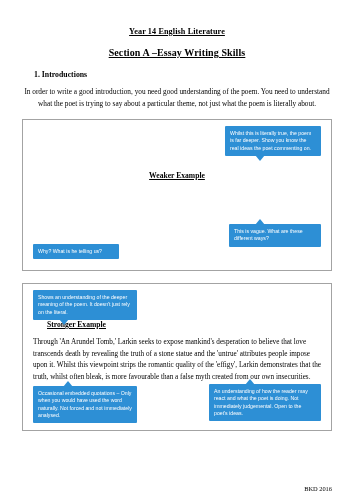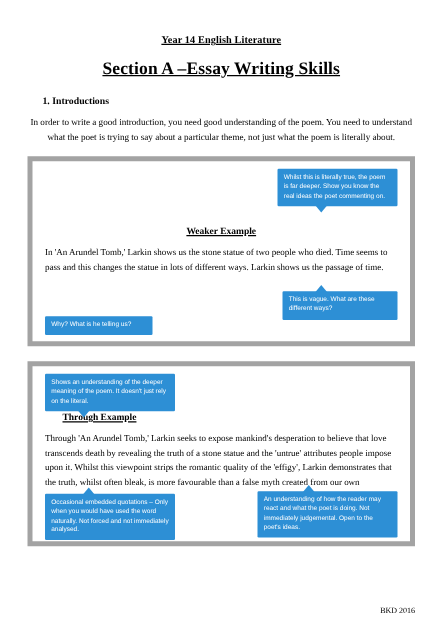--- a/index.html
+++ b/index.html
@@ -26,40 +26,40 @@
     margin-bottom: 10px;
   }
   .doc-title {
     font-size: 8.2px;
     font-weight: bold;
     text-decoration: underline;
     line-height: 1.5;
     letter-spacing: 0.1px;
   }
   .doc-subtitle {
-    font-size: 14px;
+    font-size: 10px;
     font-weight: bold;
     text-decoration: underline;
     line-height: 1.5;
     margin-top: 7px;
     letter-spacing: 0.1px;
   }
   .section-heading {
     font-size: 7.8px;
     font-weight: bold;
     margin: 10px 0 7px 14px;
   }
   .intro-para {
     font-size: 7.3px;
     line-height: 1.55;
     margin: 0 4px 10px 4px;
     text-align: center;
   }
   .example-box {
-    border: 4px solid #a3a3a3;
+    border: 1px solid #a3a3a3;
     position: relative;
     box-sizing: border-box;
   }
   .box-weaker {
     height: 152px;
     margin: 0 2px 12px 2px;
     padding: 8px 10px;
   }
   .box-stronger {
     height: 148px;
@@ -191,39 +191,38 @@
   <div class="intro-para">In order to write a good introduction, you need good understanding of the poem. You need to understand what the poet is trying to say about a particular theme, not just what the poem is literally about.</div>
 
   <div class="example-box box-weaker">
     <div class="callout c-literal">
       <span>Whilst this is literally true, the poem is far deeper. Show you know the real ideas the poet commenting on.</span>
       <span class="tail"></span>
     </div>
 
     <div class="example-label label-weaker">Weaker Example</div>
 
-    <div class="body-para">In 'An Arundel Tomb,' Larkin shows us the stone statue of two people who died. Time seems to pass and this changes the statue in lots of different ways. Larkin shows us the passage of time.</div>
 
     <div class="callout c-vague">
       <span class="tail"></span>
       <span>This is vague. What are these different ways?</span>
     </div>
 
     <div class="callout c-telling">
       <span>Why? What is he telling us?</span>
     </div>
   </div>
 
   <div class="example-box box-stronger">
     <div class="callout c-deeper">
       <span>Shows an understanding of the deeper meaning of the poem. It doesn't just rely on the literal.</span>
       <span class="tail"></span>
     </div>
 
-    <div class="example-label label-stronger">Through Example</div>
+    <div class="example-label label-stronger">Stronger Example</div>
 
     <div class="body-para">Through 'An Arundel Tomb,' Larkin seeks to expose mankind's desperation to believe that love transcends death by revealing the truth of a stone statue and the 'untrue' attributes people impose upon it. Whilst this viewpoint strips the romantic quality of the 'effigy', Larkin demonstrates that the truth, whilst often bleak, is more favourable than a false myth created from our own insecurities.</div>
 
     <div class="callout c-quotes">
       <span class="tail"></span>
       <span>Occasional embedded quotations – Only when you would have used the word naturally. Not forced and not immediately analysed.</span>
     </div>
 
     <div class="callout c-understanding">
       <span class="tail"></span>

